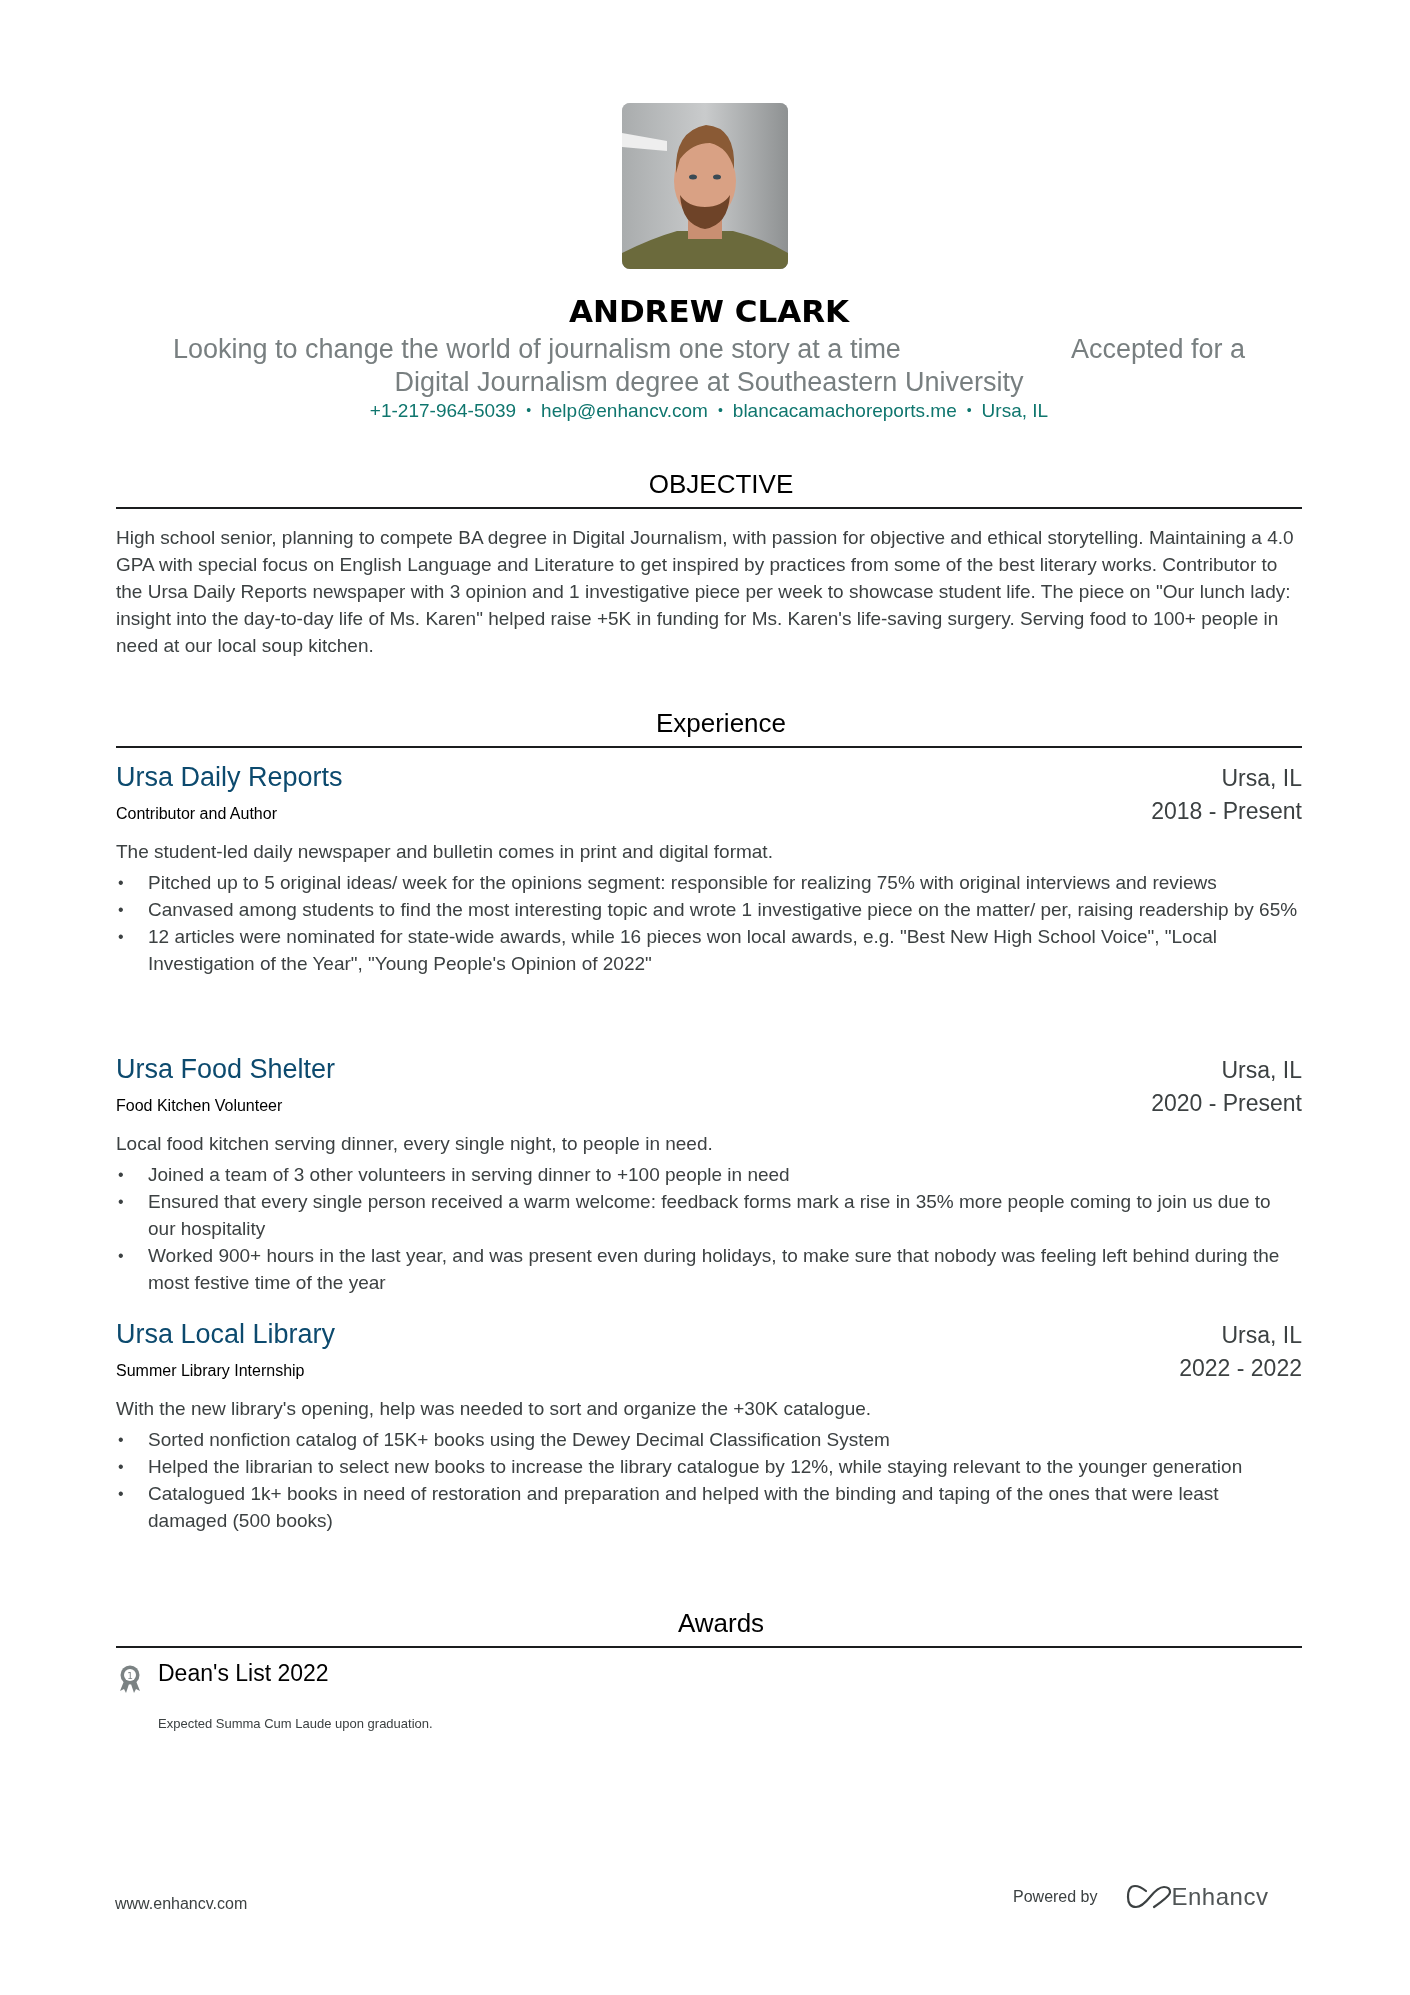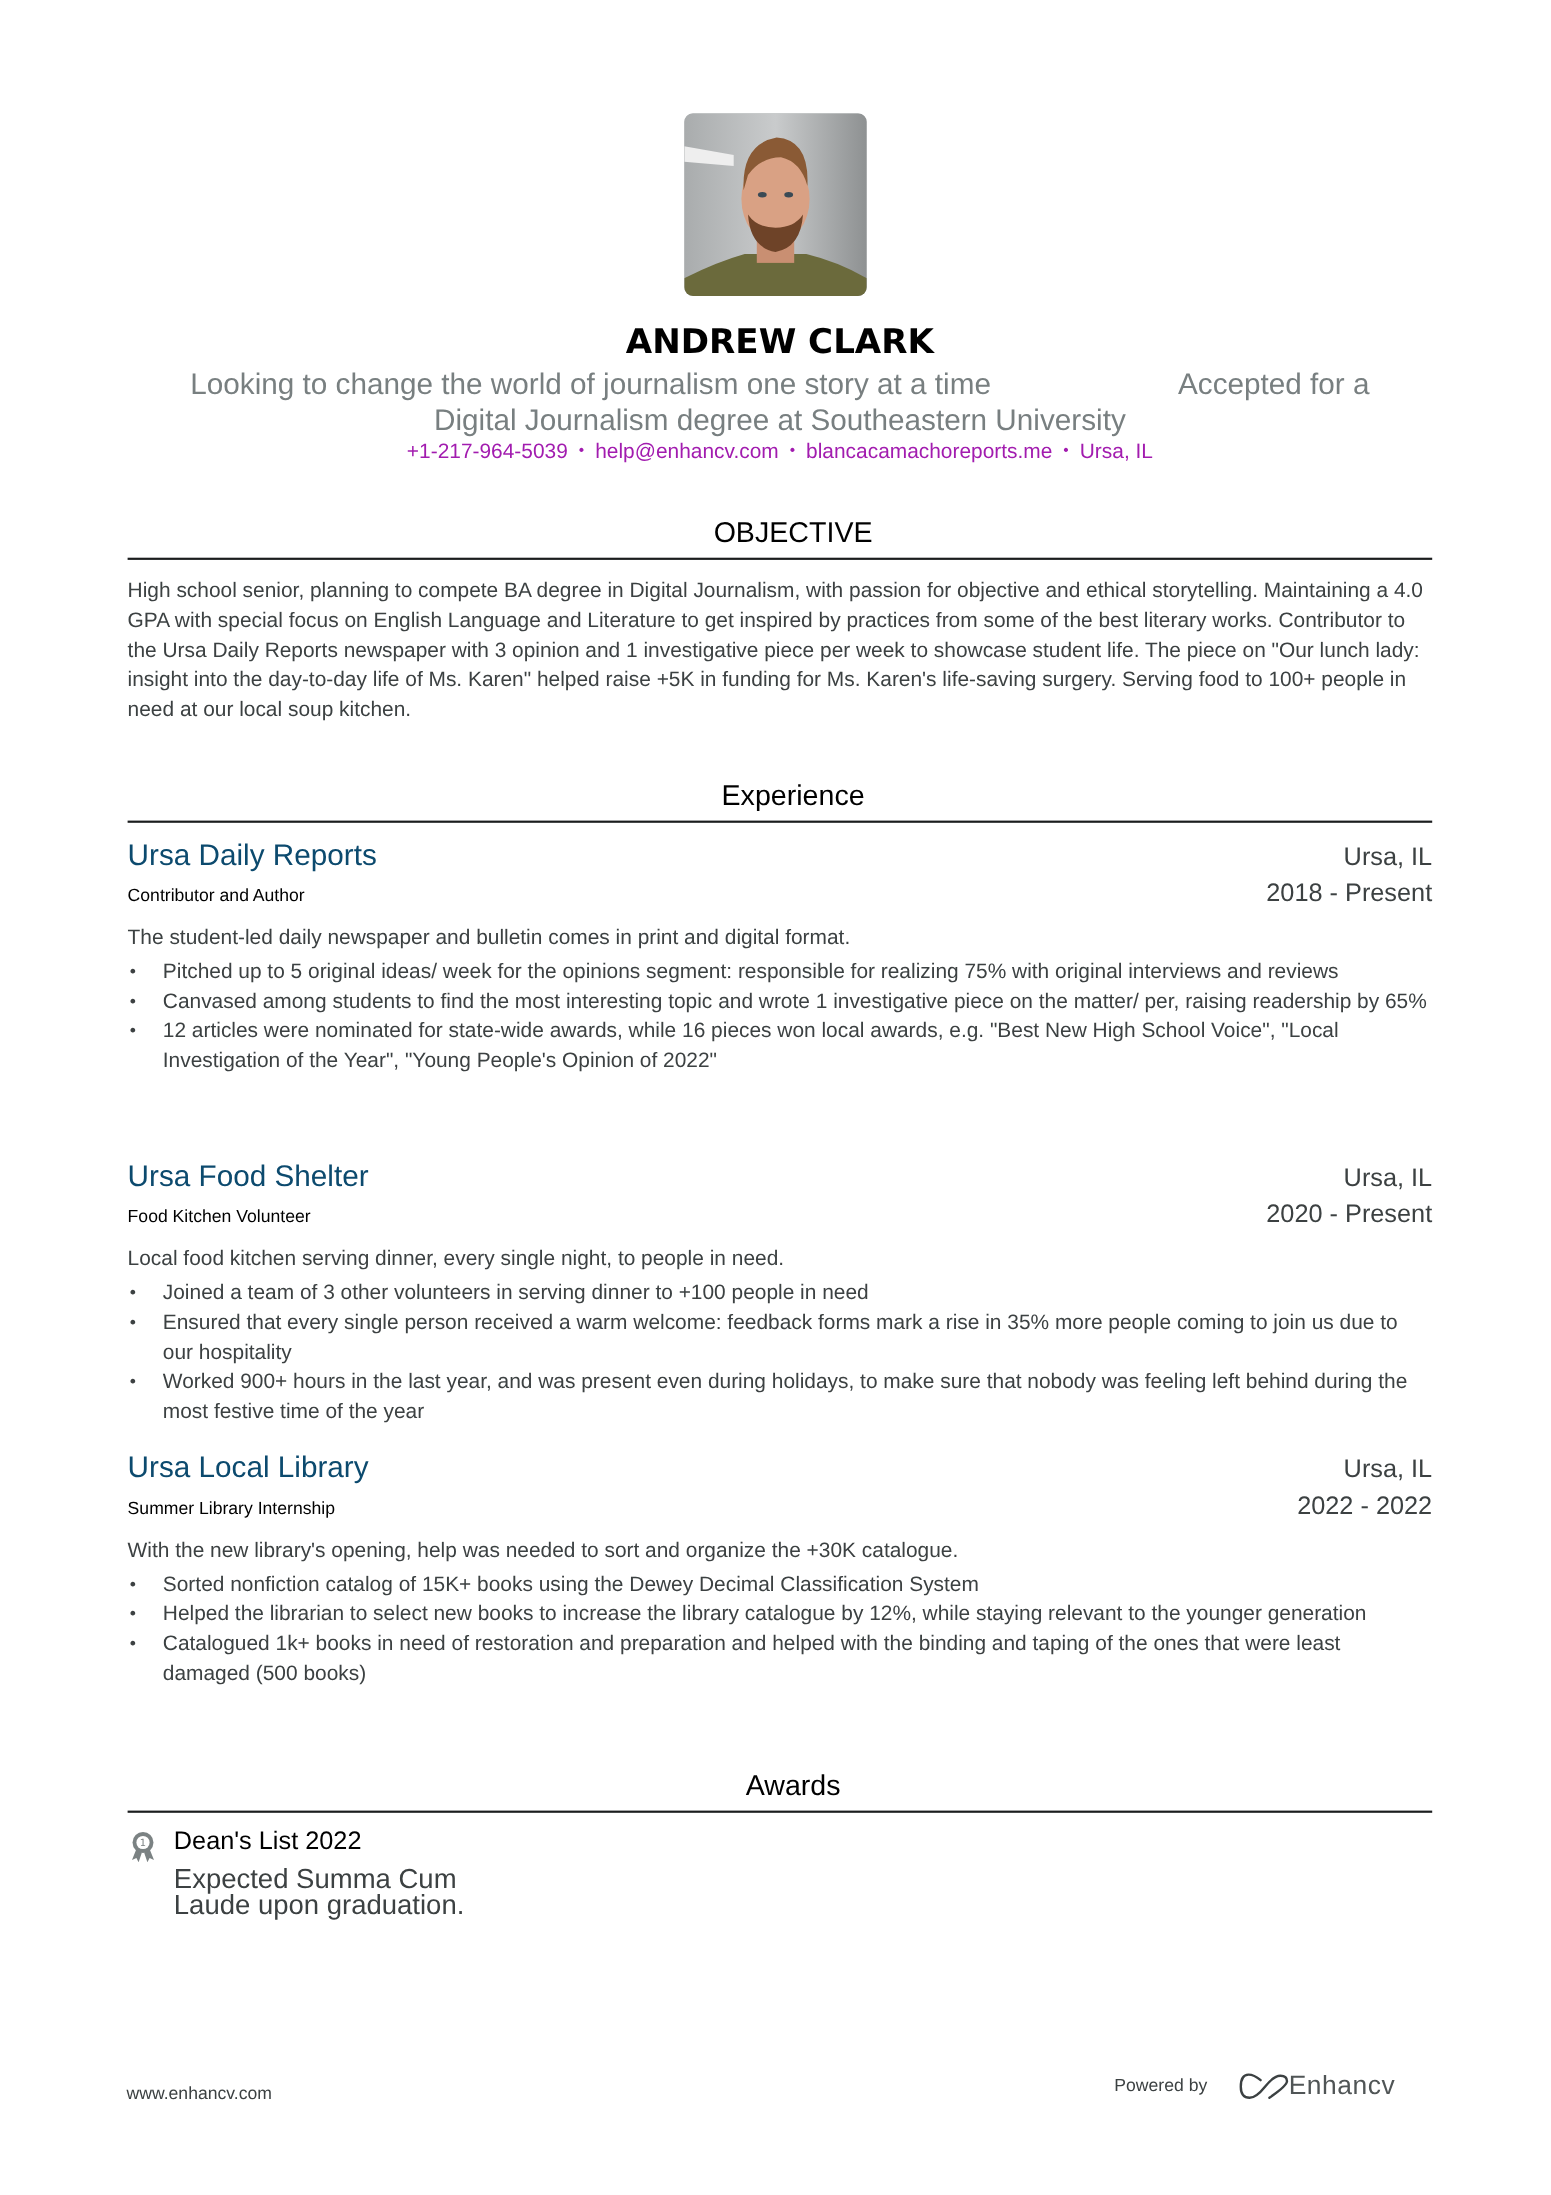--- a/index.html
+++ b/index.html
@@ -4,39 +4,39 @@
 <style>
   * { box-sizing: border-box; margin: 0; padding: 0; }
   html, body { width: 1410px; height: 1995px; background: #ffffff; }
   body { font-family: "Liberation Sans", "DejaVu Sans", sans-serif; color: #3b3f40; position: relative; overflow: hidden; }
   .page { position: absolute; left: 116px; top: 0; width: 1186px; }
   .photo { position: absolute; left: 506px; top: 103px; width: 166px; height: 166px; border-radius: 8px; overflow: hidden; background: #b9bcbd; }
   .photo svg { display: block; }
   .name { position: absolute; left: 0; top: 293px; width: 1186px; text-align: center; font-family: "DejaVu Sans", sans-serif; font-weight: bold; font-size: 31px; letter-spacing: 0px; color: #000; }
   .tagline { position: absolute; left: -10px; top: 333px; width: 1206px; text-align: center; font-size: 27px; line-height: 33px; color: #787f80; }
   .tagline .gap { display: inline-block; width: 170px; }
-  .contact { position: absolute; left: 0; top: 400px; width: 1186px; text-align: center; font-size: 19px; color: #a21caf; }
+  .contact { position: absolute; left: 0; top: 400px; width: 1186px; text-align: center; font-size: 19px; color: #0f766e; }
   .contact .sep { margin: 0 10px; font-size: 14px; position: relative; top: -2px; }
   .section-title { position: absolute; left: 12px; width: 1186px; text-align: center; font-size: 26px; color: #000; }
   .rule { position: absolute; left: 0; width: 1186px; height: 2px; background: #1b1d1e; }
   .para { position: absolute; left: 0; width: 1186px; font-size: 19px; line-height: 27px; color: #3c4142; }
   .job { position: absolute; left: 0; width: 1186px; }
   .job-row { display: flex; justify-content: space-between; align-items: baseline; }
   .company { font-size: 27px; color: #0c4a6e; line-height: 34px; }
   .location { font-size: 23px; color: #3c4142; line-height: 34px; }
   .role { font-size: 16px; color: #000; line-height: 32px; }
   .dates { font-size: 23px; color: #3c4142; line-height: 32px; }
   .desc { font-size: 19px; color: #3c4142; line-height: 27px; margin-top: 8px; }
   ul.bullets { list-style: none; margin-top: 4px; }
   ul.bullets li { position: relative; padding-left: 32px; font-size: 19px; line-height: 27px; color: #3c4142; }
   ul.bullets li::before { content: "\2022"; position: absolute; left: 2px; top: 0; font-size: 16px; color: #3c4142; }
   .award { position: absolute; left: 0; top: 1660px; width: 600px; }
   .award-icon { position: absolute; left: 1px; top: 4px; width: 26px; height: 30px; }
   .award-title { position: absolute; left: 42px; top: 0; font-size: 23px; color: #000; white-space: nowrap; }
-  .award-desc { position: absolute; left: 42px; top: 36px; font-size: 25px; line-height: 24px; color: #3c4142; width: 300px; }
+  .award-desc { position: absolute; left: 42px; top: 52px; font-size: 13px; line-height: 24px; color: #3c4142; width: 300px; }
   .footer-left { position: absolute; left: 115px; top: 1895px; font-size: 16px; color: #3c4142; }
   .footer-right { position: absolute; left: 1013px; top: 1883px; display: flex; align-items: center; }
   .powered { font-size: 16px; color: #3c4142; margin-right: 28px; }
   .brand { font-size: 24px; color: #505556; margin-left: 0; letter-spacing: 0.5px; }
 </style>
 </head>
 <body>
 
 <div class="photo" style="left:622px;">
   <svg width="166" height="166" viewBox="0 0 166 166">

